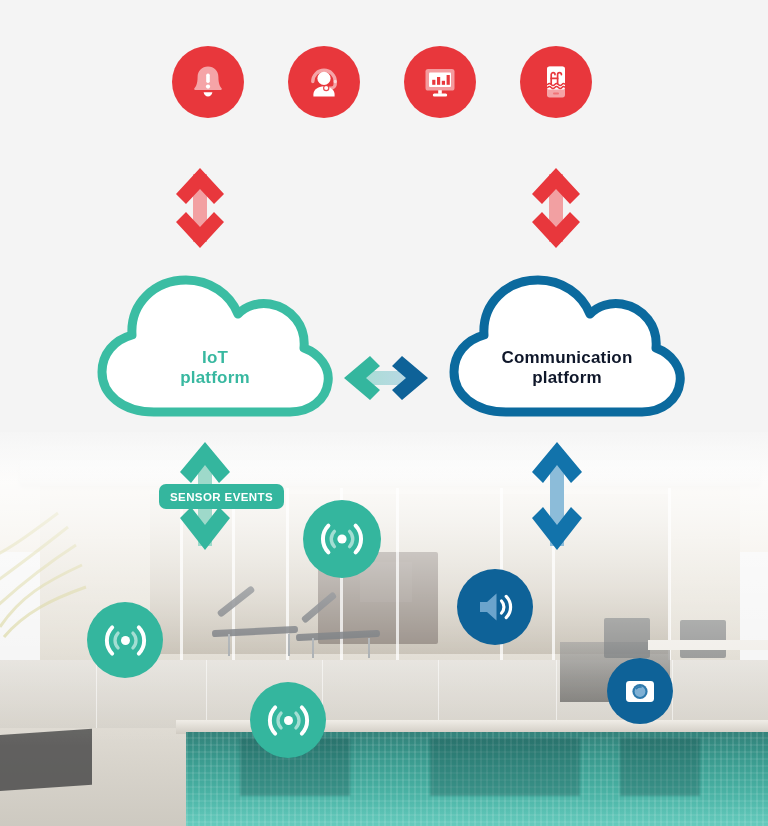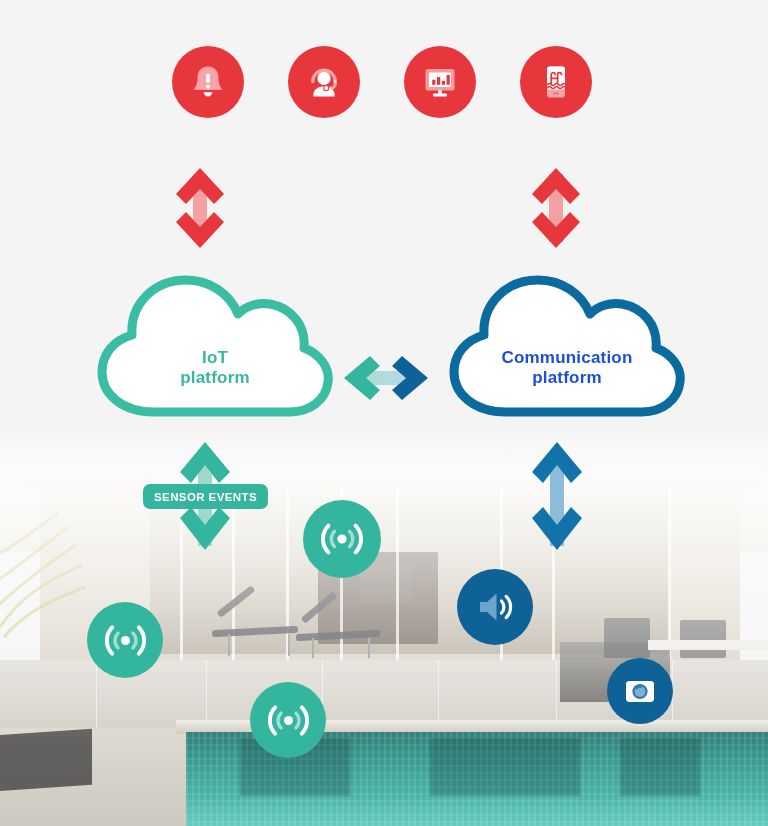--- a/index.html
+++ b/index.html
@@ -150,21 +150,21 @@
   .cloud .label {
     position:absolute;
     left:0; right:0;
     text-align:center;
     font-weight:bold;
     line-height:1.18;
     letter-spacing:.2px;
     white-space:pre-line;
   }
   #cloud-iot .label { color:#38b8a0; font-size:17px; top:84px; }
-  #cloud-com .label { color:#1d4ed8; font-size:17px; top:84px; }
+  #cloud-com .label { color:#0f172a; font-size:17px; top:84px; }
 
   
   .arrowlabel {
     position:absolute;
     border-radius:7px;
     color:#ffffff;
     font-size:11.5px;
     font-weight:bold;
     letter-spacing:.4px;
     padding:7px 11px 6px 11px;
@@ -357,21 +357,21 @@
     <rect x="14" y="19" width="64" height="14" fill="url(#shaftgrad)"></rect>
     <path d="M30 4 L4 26 L30 48 L40 38 L26 26 L40 14 Z" fill="#34b69e"></path>
     <path d="M62 4 L88 26 L62 48 L52 38 L66 26 L52 14 Z" fill="#0e6298"></path>
   </svg>
 
   <svg style="position:absolute; left:176px; top:432px;" width="58" height="130" viewBox="0 0 58 130">
     <rect x="22" y="18" width="14" height="96" fill="#9ed9ca"></rect>
     <path d="M4 40 L29 10 L54 40 L43 51 L29 33 L15 51 Z" fill="#34b69e"></path>
     <path d="M4 86 L29 118 L54 86 L43 75 L29 93 L15 75 Z" fill="#34b69e"></path>
   </svg>
-  <div class="arrowlabel" id="label-sensor" style="left:143px; top:484px;">SENSOR EVENTS</div>
+  <div class="arrowlabel" id="label-sensor" style="left:159px; top:484px;">SENSOR EVENTS</div>
 
   <svg style="position:absolute; left:528px; top:432px;" width="58" height="130" viewBox="0 0 58 130">
     <rect x="22" y="18" width="14" height="96" fill="#8cbcd9"></rect>
     <path d="M4 40 L29 10 L54 40 L43 51 L29 33 L15 51 Z" fill="#1273ab"></path>
     <path d="M4 86 L29 118 L54 86 L43 75 L29 93 L15 75 Z" fill="#1273ab"></path>
   </svg>
 
   <div class="devcircle dev-teal" style="left:303px; top:500px; width:78px; height:78px;">
     <svg width="46" height="46" viewBox="0 0 46 46">
       <circle cx="23" cy="23" r="4.6" fill="#ffffff"></circle>

